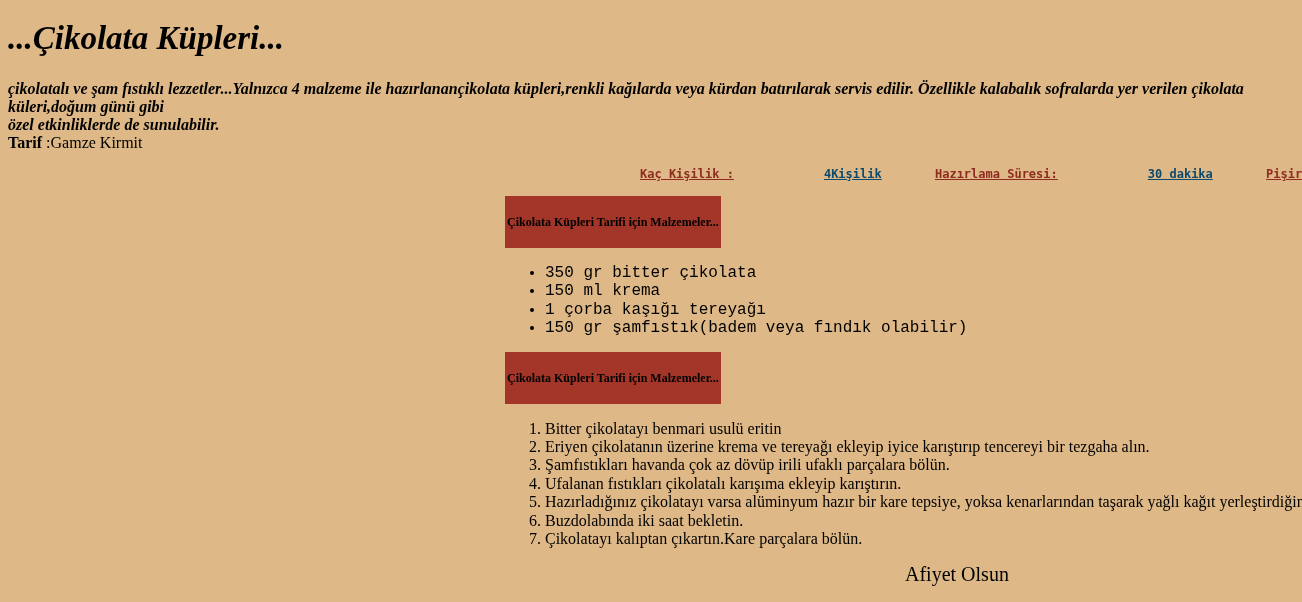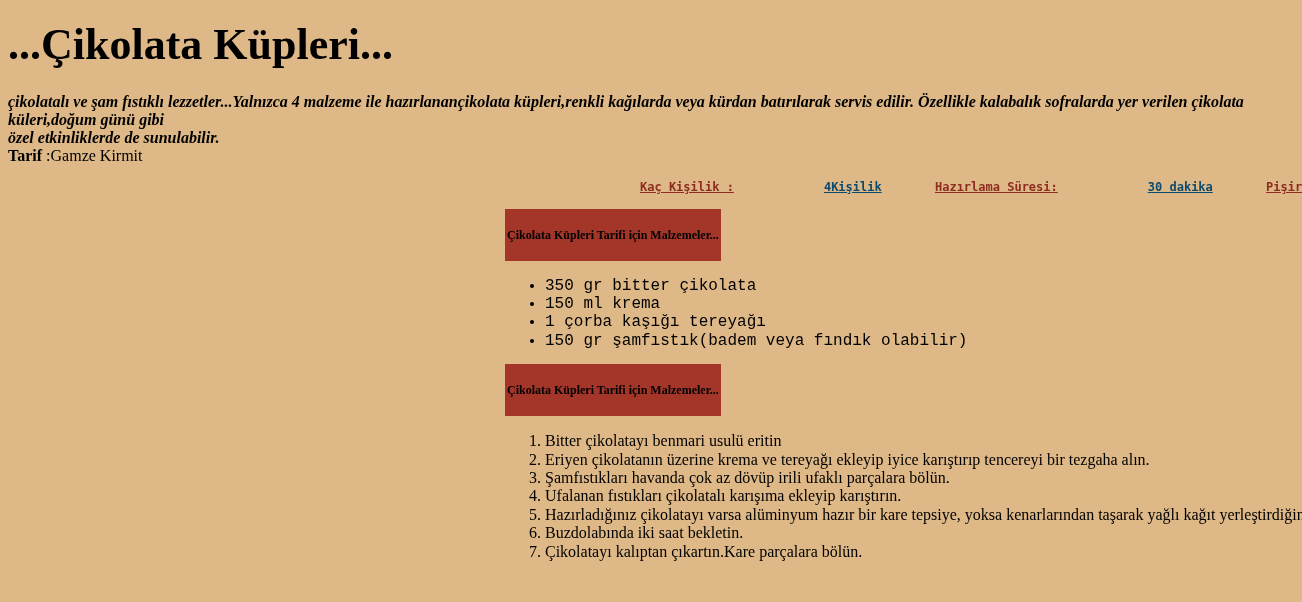--- a/index.html
+++ b/index.html
@@ -11,21 +11,22 @@
     height: 602px;
     overflow: hidden;
     background: var(--page_bg, #deb887);
     color: var(--text, #000000);
     font-family: "Liberation Serif", serif;
     font-size: 16px;
   }
   
   .page-title {
     margin: 20px 8px 22px 8px;
-    font-size: 44px;
+    font-size: 33px;
+    font-style: italic;
     font-weight: bold;
     line-height: 1.15;
   }
   .description {
     margin: 0 8px 15px 8px;
     font-weight: bold;
     font-style: italic;
     line-height: 18px;
     max-width: 1286px;
   }
@@ -118,14 +119,15 @@
   <ol class="directions-list">
       <li>Bitter çikolatayı benmari usulü eritin</li>
       <li>Eriyen çikolatanın üzerine krema ve tereyağı ekleyip iyice karıştırıp tencereyi bir tezgaha alın.</li>
       <li>Şamfıstıkları havanda çok az dövüp irili ufaklı parçalara bölün.</li>
       <li>Ufalanan fıstıkları çikolatalı karışıma ekleyip karıştırın.</li>
       <li>Hazırladığınız çikolatayı varsa alüminyum hazır bir kare tepsiye, yoksa kenarlarından taşarak yağlı kağıt yerleştirdiğiniz</li>
       <li>Buzdolabında iki saat bekletin.</li>
       <li>Çikolatayı kalıptan çıkartın.Kare parçalara bölün.</li>
     </ol>
 
+  <div class="footer-note">Afiyet Olsun</div>
 
 </div>
 
 </body></html>

